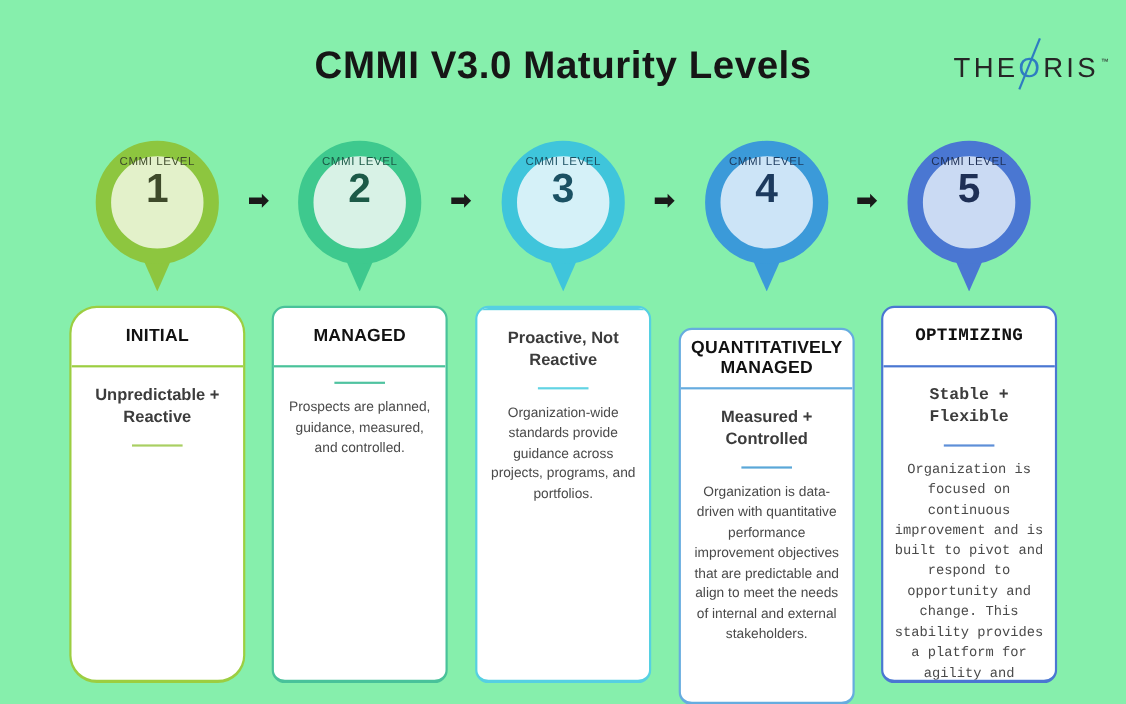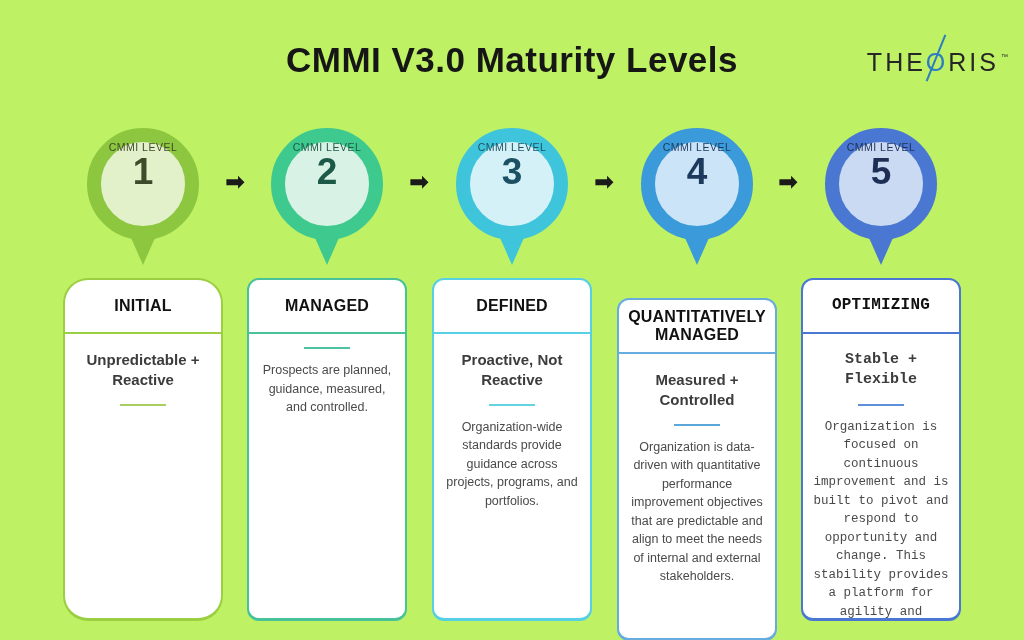--- a/index.html
+++ b/index.html
@@ -1,17 +1,17 @@
 <!DOCTYPE html>
 <html><head>
 <meta charset="utf-8">
 <style>
   html,body{margin:0;padding:0;background:#ffffff;}
   .canvas{
-    position:relative;width:1024px;height:640px;background:#bef264;overflow:hidden;
+    position:relative;width:1024px;height:640px;background:#86efac;overflow:hidden;
     font-family:"Liberation Sans", sans-serif;
   }
   .page-title{
     position:absolute;top:40px;left:0;width:1024px;text-align:center;
     font-size:35px;font-weight:700;color:#161616;letter-spacing:.5px;
   }
   
   .logo{
     position:absolute;top:48px;right:16px;display:flex;align-items:baseline;
     font-size:25px;font-weight:500;letter-spacing:3px;color:#262626;
@@ -120,21 +120,20 @@
 
   <div class="col col3">
     <div class="badge">
       <div class="badge-circle" style="border-color: rgb(63, 197, 219); background: rgb(213, 241, 248);">
         <div class="badge-label" style="color: rgb(27, 81, 99);">CMMI LEVEL</div>
         <div class="badge-number" style="color: rgb(27, 81, 99);">3</div>
       </div>
       <div class="badge-tail" style="background: rgb(63, 197, 219);"></div>
     </div>
     <div class="card" style="border-color: rgb(86, 208, 226);">
-      <div class="card-header">DEFINED</div>
       <div class="card-divider" style="background: rgb(86, 208, 226);"></div>
       <div class="card-subtitle">Proactive, Not
 Reactive</div>
       <div class="mini-divider" style="background: rgb(98, 212, 228);"></div>
       <div class="card-body">Organization-wide standards provide guidance across projects, programs, and portfolios.</div>
     </div>
   </div>
 
   <div class="col col4">
     <div class="badge">

